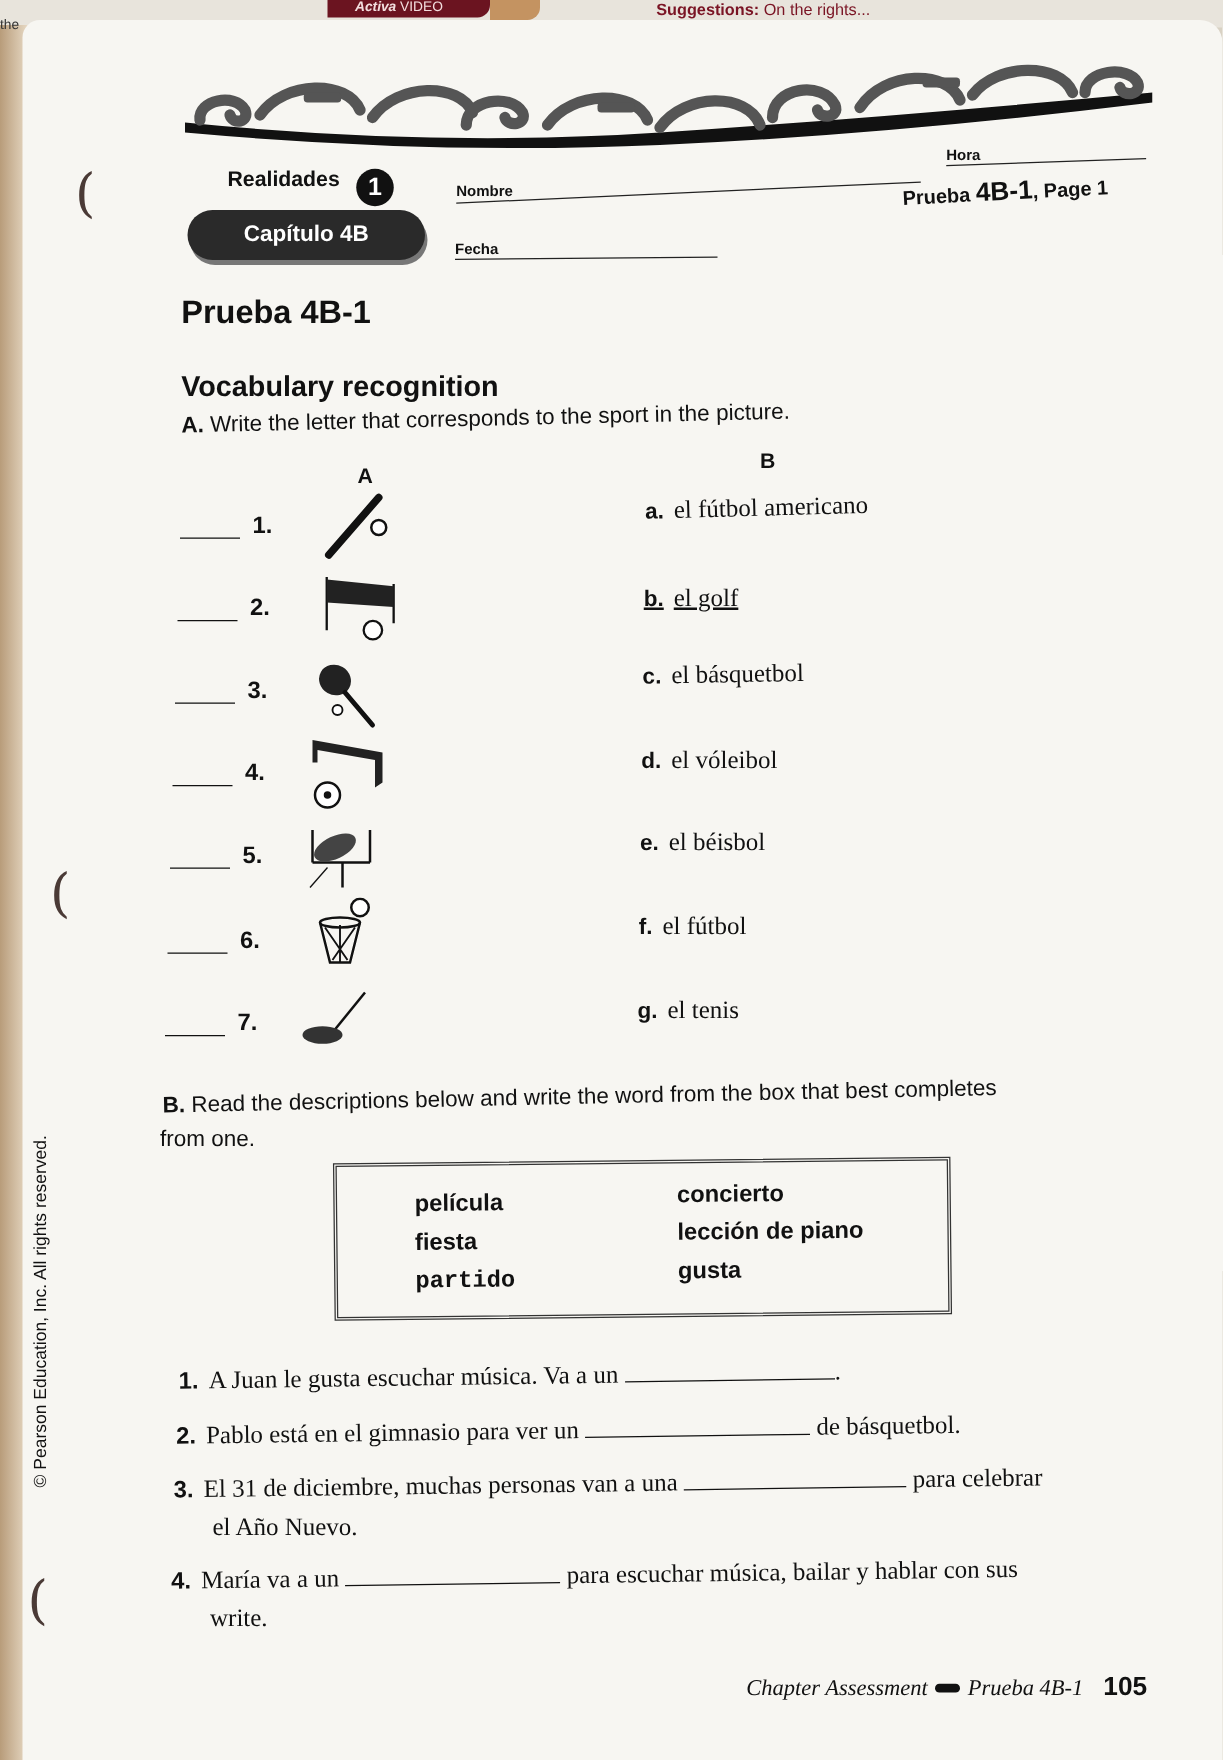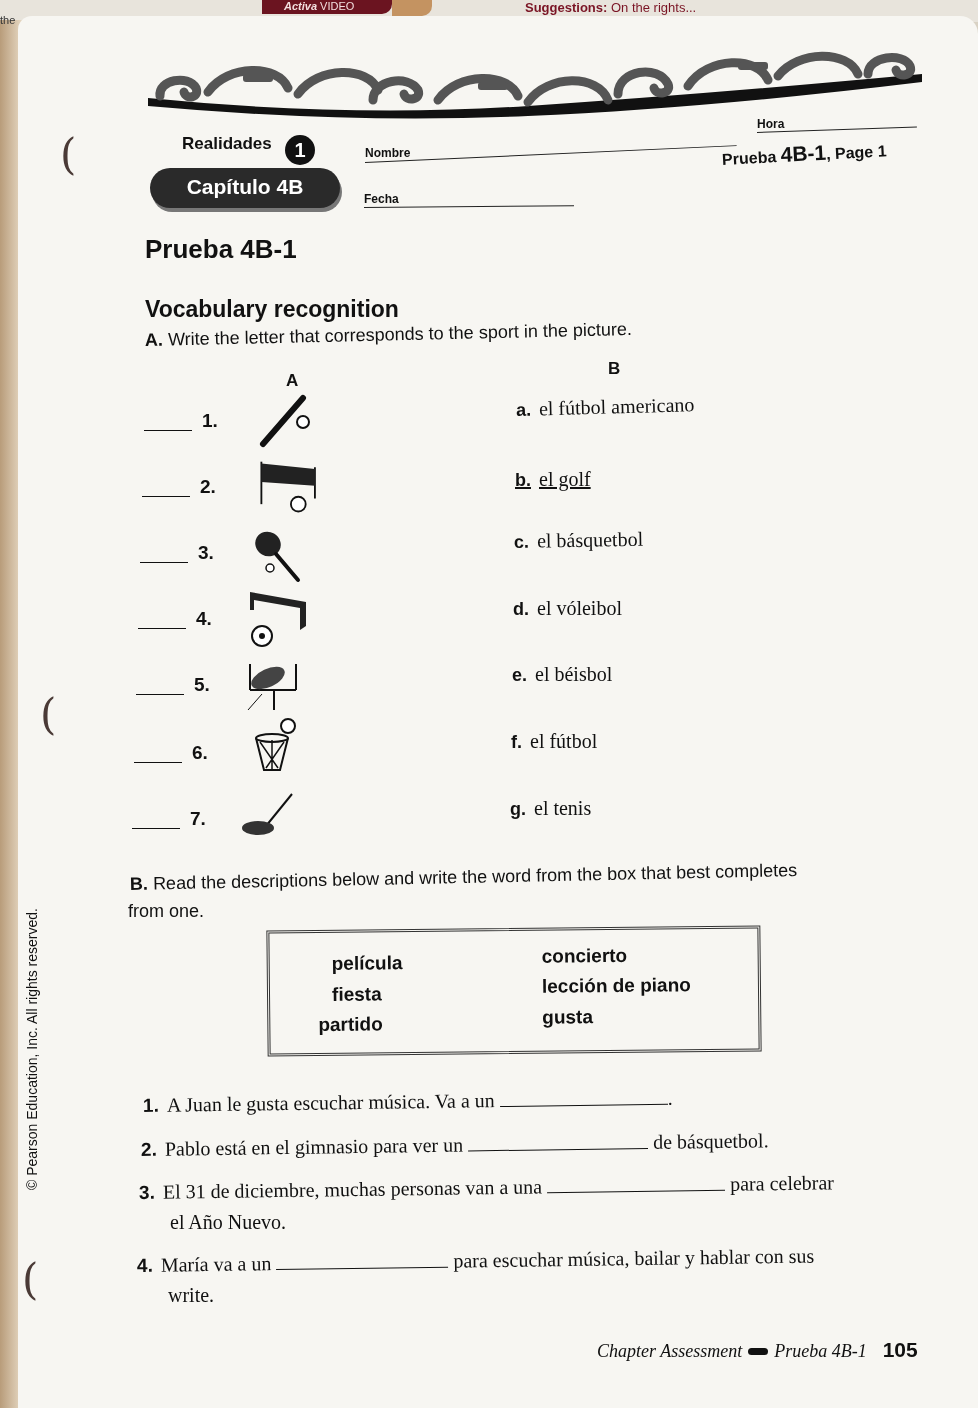--- a/index.html
+++ b/index.html
@@ -33,21 +33,21 @@
     background: #f7f6f2; border-radius: 14px 18px 0 0;
   }
   .ornament { position: absolute; left: 148px; top: 44px; width: 774px; height: 82px; }
   .hdr-realidades { position: absolute; left: 182px; top: 134px; font-weight: bold; font-size: 17px; }
   .hdr-num {
     position: absolute; left: 285px; top: 135px; width: 30px; height: 30px; border-radius: 50%;
     background: #111; color: #fff; font-weight: bold; font-size: 20px; text-align: center; line-height: 30px;
   }
   .hdr-capitulo {
     position: absolute; left: 150px; top: 168px; width: 190px; height: 40px;
-    background: #2a2a2a; color: #fff; border-radius: 20px; font-weight: bold; font-size: 21px;
+    background: #2a2a2a; color: #fff; border-radius: 20px; font-weight: bold; font-size: 18px;
     text-align: center; line-height: 38px; box-shadow: 2px 4px 0 #777;
   }
   .field-label { position: absolute; font-size: 12px; font-weight: bold; text-align: right; }
   .field-line { position: absolute; height: 1px; background: #222; }
   .prueba-page { position: absolute; left: 722px; top: 146px; font-weight: bold; font-size: 16px; transform: rotate(-3deg); transform-origin: left; white-space: nowrap; }
   .prueba-page .big { font-size: 21px; }
   .title { position: absolute; left: 145px; top: 234px; font-weight: bold; font-size: 26px; }
   .subtitle { position: absolute; left: 145px; top: 296px; font-weight: bold; font-size: 23px; }
   .instr { position: absolute; font-size: 18px; white-space: nowrap; }
   .instr b { font-weight: bold; }
@@ -201,21 +201,21 @@
 <div class="opt" style="left:512px; top:663px;"><span class="ltr">e.</span><span>el béisbol</span></div>
 <div class="opt" style="left:511px; top:730px;"><span class="ltr">f.</span><span>el fútbol</span></div>
 <div class="opt" style="left:510px; top:797px;"><span class="ltr">g.</span><span>el tenis</span></div>
 
 <div class="instr" style="left:130px; top:874px; transform:rotate(-1.2deg); transform-origin:left;"><b>B.</b> <span>Read the descriptions below and write the word from the box that best completes</span></div>
 <div class="instr" style="left:128px; top:901px;">from one.</div>
 
 <div class="wordbox">
   <div class="word" style="left:62px; top:20px;">película</div>
   <div class="word" style="left:62px; top:51px;">fiesta</div>
-  <div class="word" style="left:48px; top:81px;">partido</div>
+  <div class="word" style="left:62px; top:81px;font-family:Liberation Mono, monospace;">partido</div>
   <div class="word" style="left:272px; top:15px;">concierto</div>
   <div class="word" style="left:272px; top:45px;">lección de piano</div>
   <div class="word" style="left:272px; top:76px;">gusta</div>
 </div>
 
 <div class="sent" style="left:143px; top:1094px; transform:rotate(-0.8deg); transform-origin:left;">
   <span class="n">1.</span><span>A Juan le gusta escuchar música. Va a un</span> <span class="blank-line" style="width:168px;"></span><span>.</span>
 </div>
 <div class="sent" style="left:141px; top:1138px; transform:rotate(-0.8deg); transform-origin:left;">
   <span class="n">2.</span><span>Pablo está en el gimnasio para ver un</span> <span class="blank-line" style="width:180px;"></span> <span>de básquetbol.</span>

